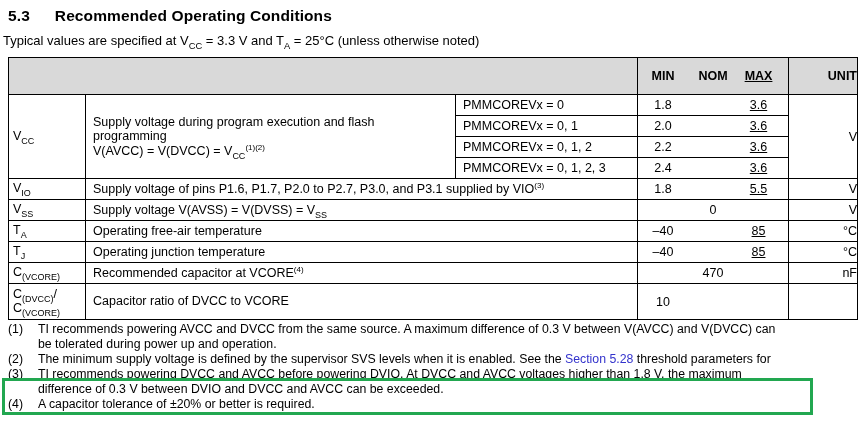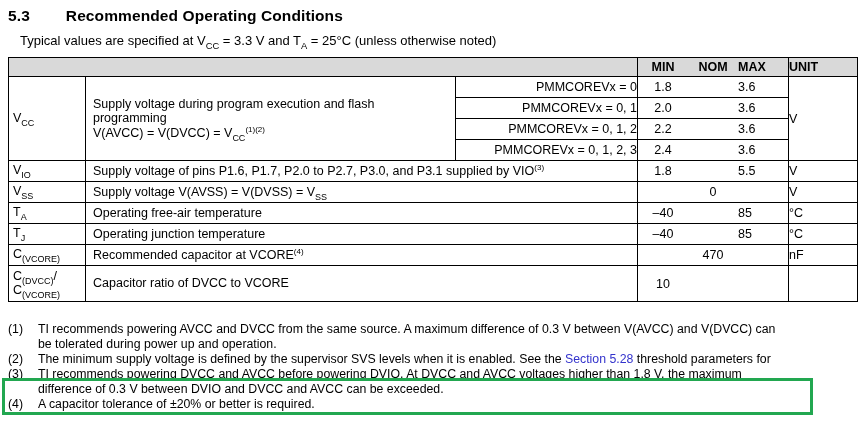--- a/index.html
+++ b/index.html
@@ -1,38 +1,38 @@
 <!DOCTYPE html>
 <html style="--link: #3333cc; --highlight: #22a750; --header_bg: #d9d9d9;"><head>
 <meta charset="utf-8">
 <style>
   html,body{margin:0;padding:0;}
   body{
     width:866px;height:444px;background:#ffffff;color:#000;
     font-family:"Liberation Sans",sans-serif;position:relative;overflow:hidden;
   }
-  .title-row{position:absolute;top:7px;left:8px;display:flex;gap:36px;
+  .title-row{position:absolute;top:7px;left:8px;display:flex;gap:25px;
     font-weight:bold;font-size:15.5px;letter-spacing:.1px;}
-  .subtitle{position:absolute;top:33px;left:20px;font-size:13px;}
+  .subtitle{position:absolute;top:33px;left:3px;font-size:13px;}
   sub{font-size:72%;line-height:0;}
   sup{font-size:64%;line-height:0;}
   table.spec{position:absolute;top:57px;left:8px;width:849px;
     border-collapse:collapse;table-layout:fixed;font-size:12.5px;}
   .spec td{border:1px solid #000;padding:0;vertical-align:middle;overflow:hidden;}
   .spec tr{height:21px;}
   .spec tr.tall{height:36px;margin-left:40px;}
-  tr.hdr{height:19px;}
+  tr.hdr{height:37px;}
   tr.hdr td{background:var(--header_bg,#d9d9d9);font-weight:bold;}
   td.sym{padding-left:4px;line-height:1.1;}
   td.par{padding-left:7px;padding-right:20px;line-height:1.15;}
-  td.cond{padding-left:7px;text-align:right;}
+  td.cond{padding-left:7px;}
   .vals{display:grid;grid-template-columns:1fr 1fr 1fr;align-items:center;width:100%;}
   .v-min,.v-nom{text-align:center;}
-  .v-max{text-align:left;padding-right:9px;}
-  td.unit{text-align:left;}
+  .v-max{text-align:center;padding-right:9px;text-decoration:underline;}
+  td.unit{text-align:right;}
   .fnotes{position:absolute;top:322px;left:8px;width:846px;
     font-size:12.3px;line-height:15px;}
   .fnote{display:grid;grid-template-columns:30px 1fr;}
   a.link{color:var(--link,#3333cc);text-decoration:none;cursor:pointer;}
   .hl-box{position:absolute;left:2px;top:378px;width:811px;height:37px;
     border:3px solid var(--highlight,#22a750);box-sizing:border-box;background:transparent;}
 </style>
 </head>
 <body>
 

